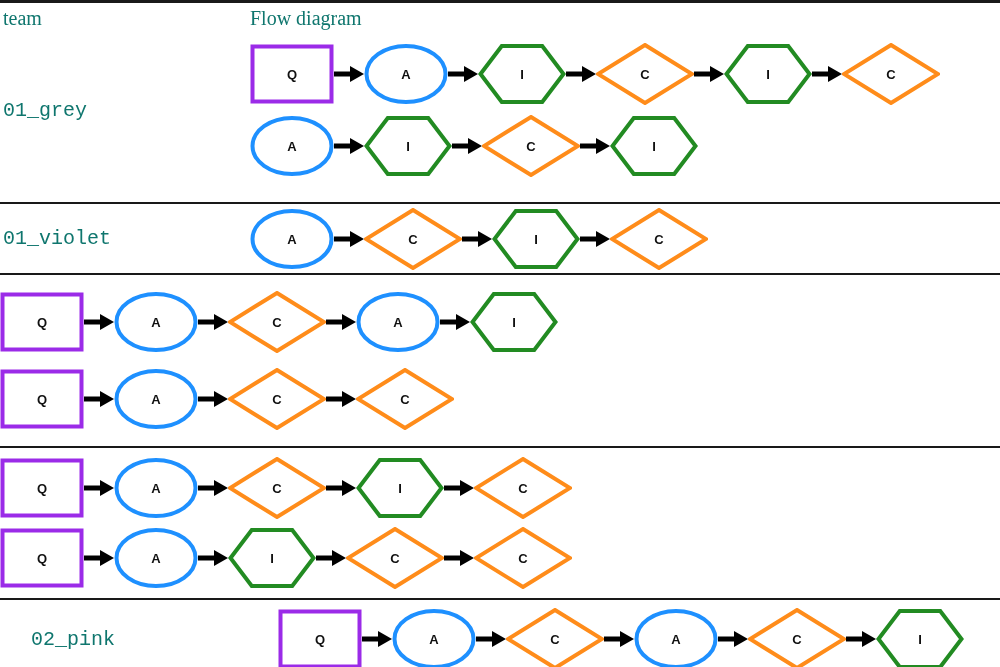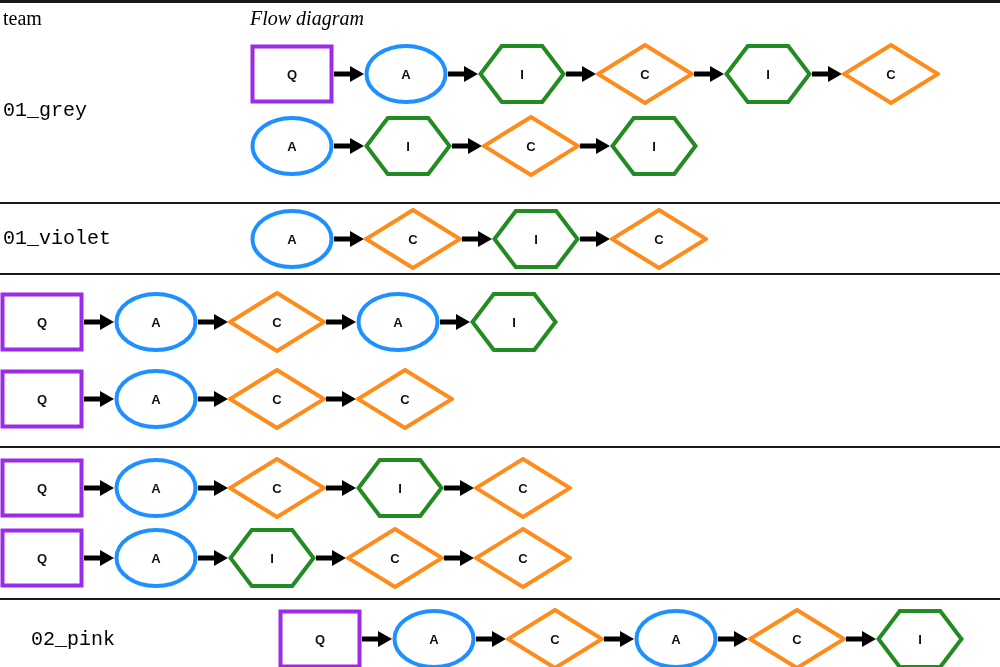--- a/index.html
+++ b/index.html
@@ -1,21 +1,21 @@
 <!DOCTYPE html>
 <html><head>
 <meta charset="utf-8">
 <style>
   html,body{margin:0;padding:0;background:#fff;}
   .page{width:1000px;height:667px;background:#fff;overflow:hidden;
-        font-family:"Liberation Serif", serif;color:#000000;}
+        font-family:"Liberation Serif", serif;color:#0f766e;}
   .table{border-top:3px solid #191919;border-bottom:3px solid #191919;}
   .header-row{height:31px;display:flex;align-items:center;font-size:20px;}
   .col-team{width:250px;padding-left:3px;box-sizing:border-box;}
-  .col-flow{flex:1;font-style:italic;}
+  .col-flow{flex:1;}
   .team-row{display:flex;}
   .team-row + .team-row{border-top:2px solid #191919;}
   .team-row:nth-of-type(1){height:152px;}
   .team-row:nth-of-type(2){height:69px;margin-top:16px;}
   .team-row:nth-of-type(3){height:171px;}
   .team-row:nth-of-type(4){height:150px;}
   .team-row:nth-of-type(5){height:78px;padding-left:28px;}
   .team-cell{width:250px;display:flex;align-items:center;padding-left:3px;
              box-sizing:border-box;font-size:20px;font-family:Liberation Mono, monospace;}
   .flow-cell{flex:1;display:flex;flex-direction:column;justify-content:space-evenly;}

